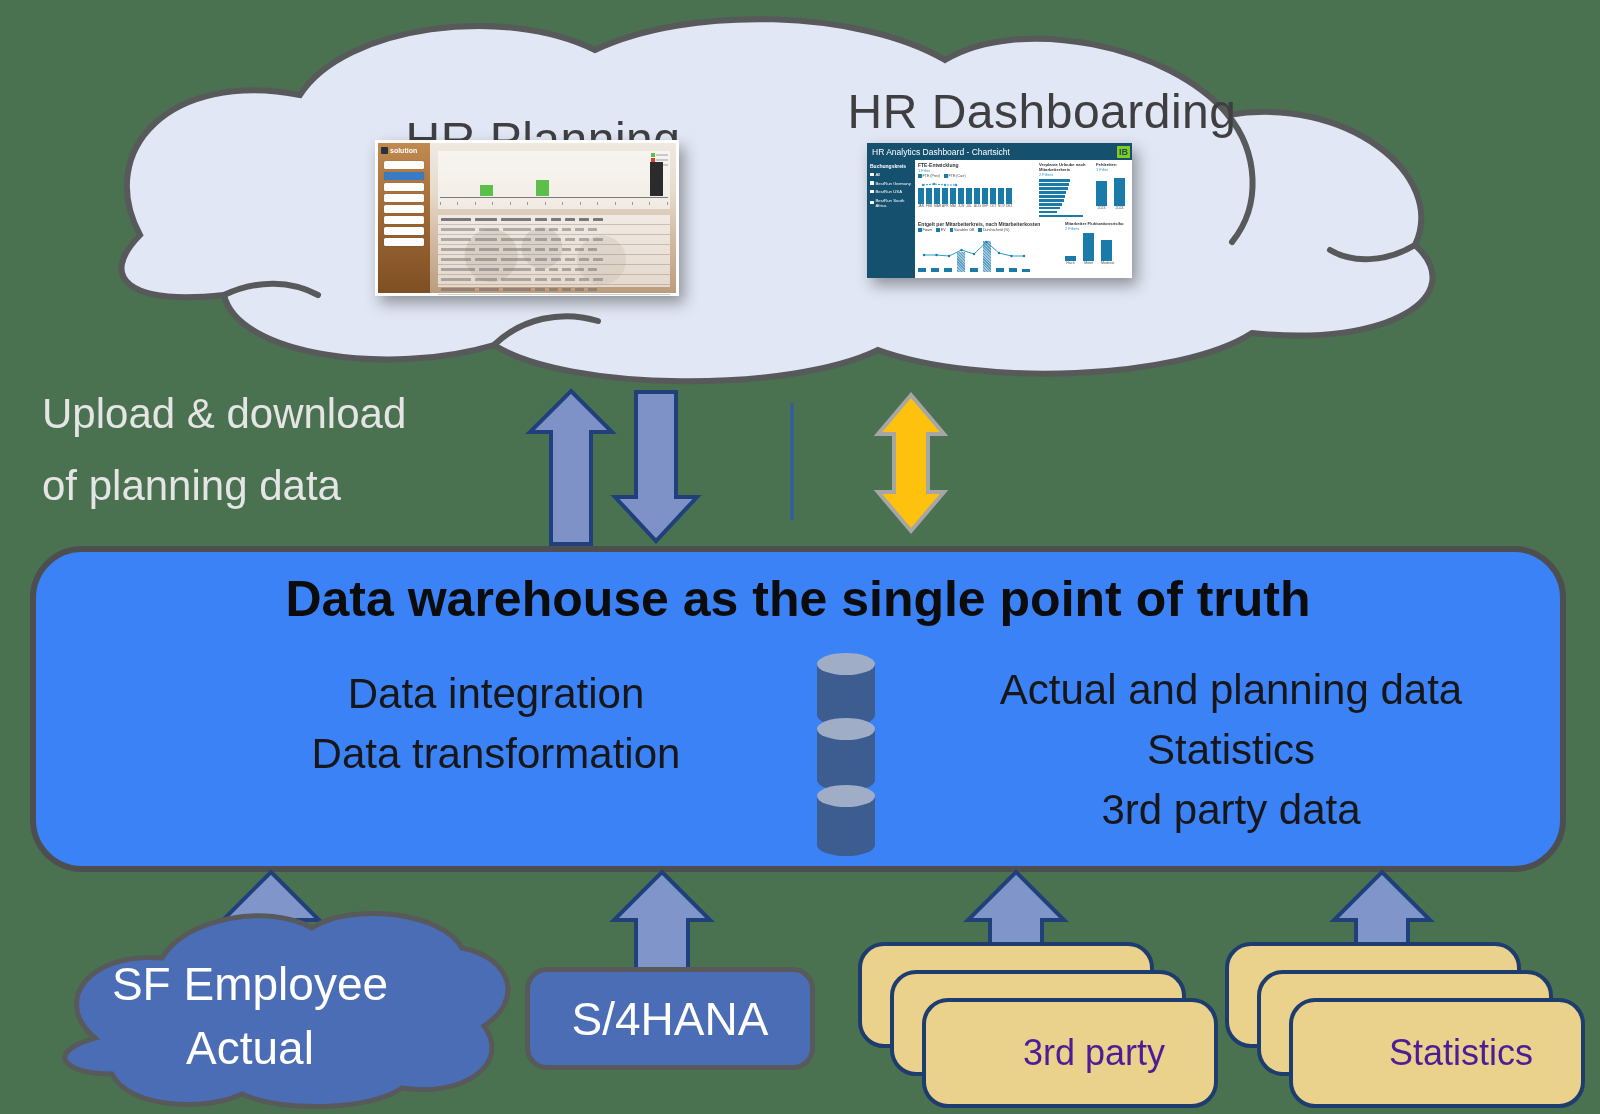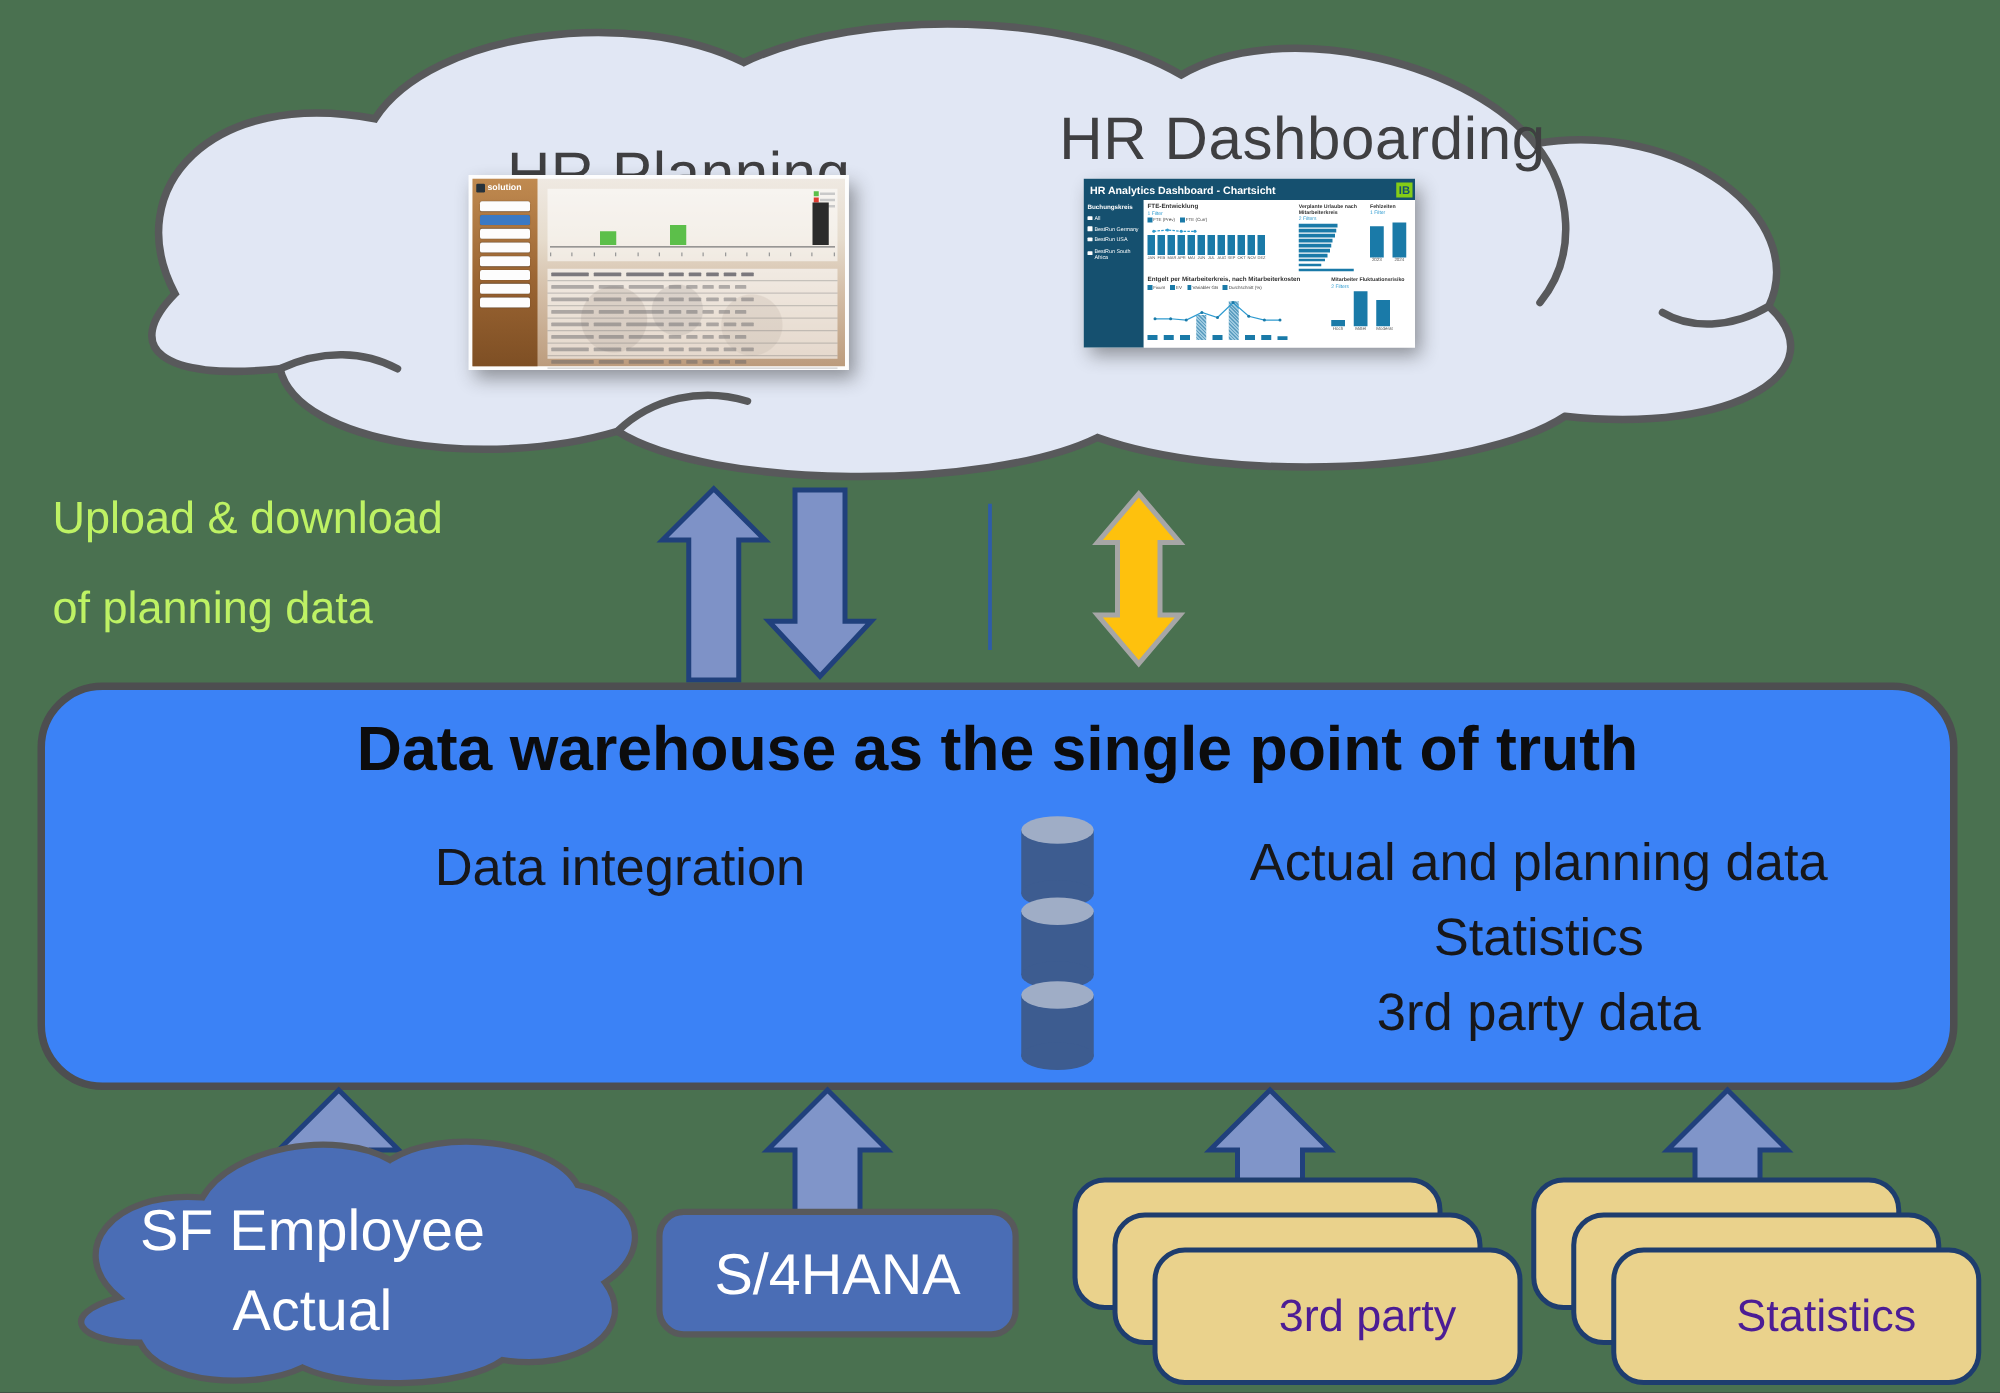--- a/index.html
+++ b/index.html
@@ -1,20 +1,20 @@
 <!DOCTYPE html>
 <html><head>
 <meta charset="utf-8">
 <style>
   html,body{margin:0;padding:0;background:#3c3c3c;font-family:"Liberation Sans",sans-serif;}
   #stage{position:relative;width:1600px;height:1114px;overflow:hidden;background:#4a7150;}
   .abs{position:absolute;}
   svg{position:absolute;left:0;top:0;overflow:visible;}
   .big-label{font-size:48px;color:#3f3f41;letter-spacing:.5px;}
-  .gray-label{font-size:36px;color:#bef264;line-height:72px;}
+  .gray-label{font-size:42px;color:#e5e5e5;line-height:72px;}
   .thumb{position:absolute;background:#fff;box-shadow:5px 7px 14px rgba(40,40,40,.45);border:3px solid #fdfdfd;z-index:2;}
   
   #warehouse{left:30px;top:546px;width:1524px;height:314px;background:#3b82f6;border:6px solid #4d4e50;border-radius:52px;z-index:3;}
   #wh-title{width:100%;text-align:center;margin-top:18px;font-size:50px;font-weight:bold;color:#0c0c0d;}
   .wh-block{position:absolute;font-size:42px;color:#17171a;line-height:60px;text-align:center;}
   
   #planning-thumb{left:375px;top:140px;width:298px;height:150px;}
   .p-photo{position:absolute;inset:0;background:
     radial-gradient(circle at 38% 75%, rgba(110,80,55,.45) 0 26px, rgba(110,80,55,0) 27px),
     radial-gradient(circle at 55% 70%, rgba(90,70,55,.4) 0 20px, rgba(90,70,55,0) 21px),
@@ -35,21 +35,21 @@
   .p-legend div{display:flex;align-items:center;gap:1px;margin-bottom:1px;}
   .p-legend i{width:4px;height:4px;display:inline-block;}
   .p-legend s{display:inline-block;width:12px;height:2px;background:#c9c9c9;}
   .p-table{position:absolute;left:60px;top:72px;width:232px;height:72px;background:rgba(255,255,255,.6);}
   .p-row{height:9px;border-bottom:.5px solid rgba(120,120,120,.35);display:flex;align-items:center;gap:4px;padding:0 3px;}
   .p-row i{height:3px;background:rgba(95,95,100,.45);display:inline-block;border-radius:.5px;}
   .p-row.hdr i{background:rgba(60,60,70,.65);}
   
   #dash-thumb{left:867px;top:143px;width:265px;height:135px;border:none;}
   .d-header{position:absolute;left:0;top:0;right:0;height:17px;background:#15506f;color:#fff;display:flex;align-items:center;}
-  .d-title{font-size:8.5px;font-weight:bold;padding-left:5px;flex:1;}
+  .d-title{font-size:8.5px;font-weight:normal;padding-left:5px;flex:1;}
   .d-logo{background:#84cc16;color:#15506f;font-weight:bold;font-size:9px;padding:1px 2px;margin-right:2px;line-height:10px;}
   .d-side{position:absolute;left:0;top:17px;bottom:0;width:48px;background:#15506f;color:#fff;padding:3px 0 0 3px;box-sizing:border-box;}
   .d-side-title{font-size:5px;font-weight:bold;margin-bottom:3px;}
   .d-filter-row{display:flex;align-items:center;gap:2px;margin-bottom:3.5px;}
   .d-filter-row i{width:3.5px;height:3.5px;background:#fff;border-radius:.5px;flex:none;}
   .d-filter-row span{font-size:4.3px;}
   .d-main{position:absolute;left:48px;top:17px;right:0;bottom:0;background:#fff;}
   .d-panel{position:absolute;}
   .d-ct{font-size:5px;font-weight:bold;color:#333;}
   .d-cf{font-size:4px;color:#2f9bd0;}
@@ -407,20 +407,21 @@
 
   <div class="abs gray-label" style="left:42px;top:378px;z-index:3">
     <div>Upload &amp; download</div>
     <div>of planning data</div>
   </div>
 
   <div class="abs" id="warehouse">
     <div id="wh-title">Data warehouse as the single point of truth</div>
     <div class="wh-block" style="left:150px;top:112px;width:620px">
       <div>Data integration</div>
+      <div>Data transformation</div>
     </div>
     <div class="wh-block" style="left:900px;top:108px;width:590px">
       <div>Actual and planning data</div>
       <div>Statistics</div>
       <div>3rd party data</div>
     </div>
   </div>
 
   <svg width="1600" height="1114" style="z-index:5">
 

